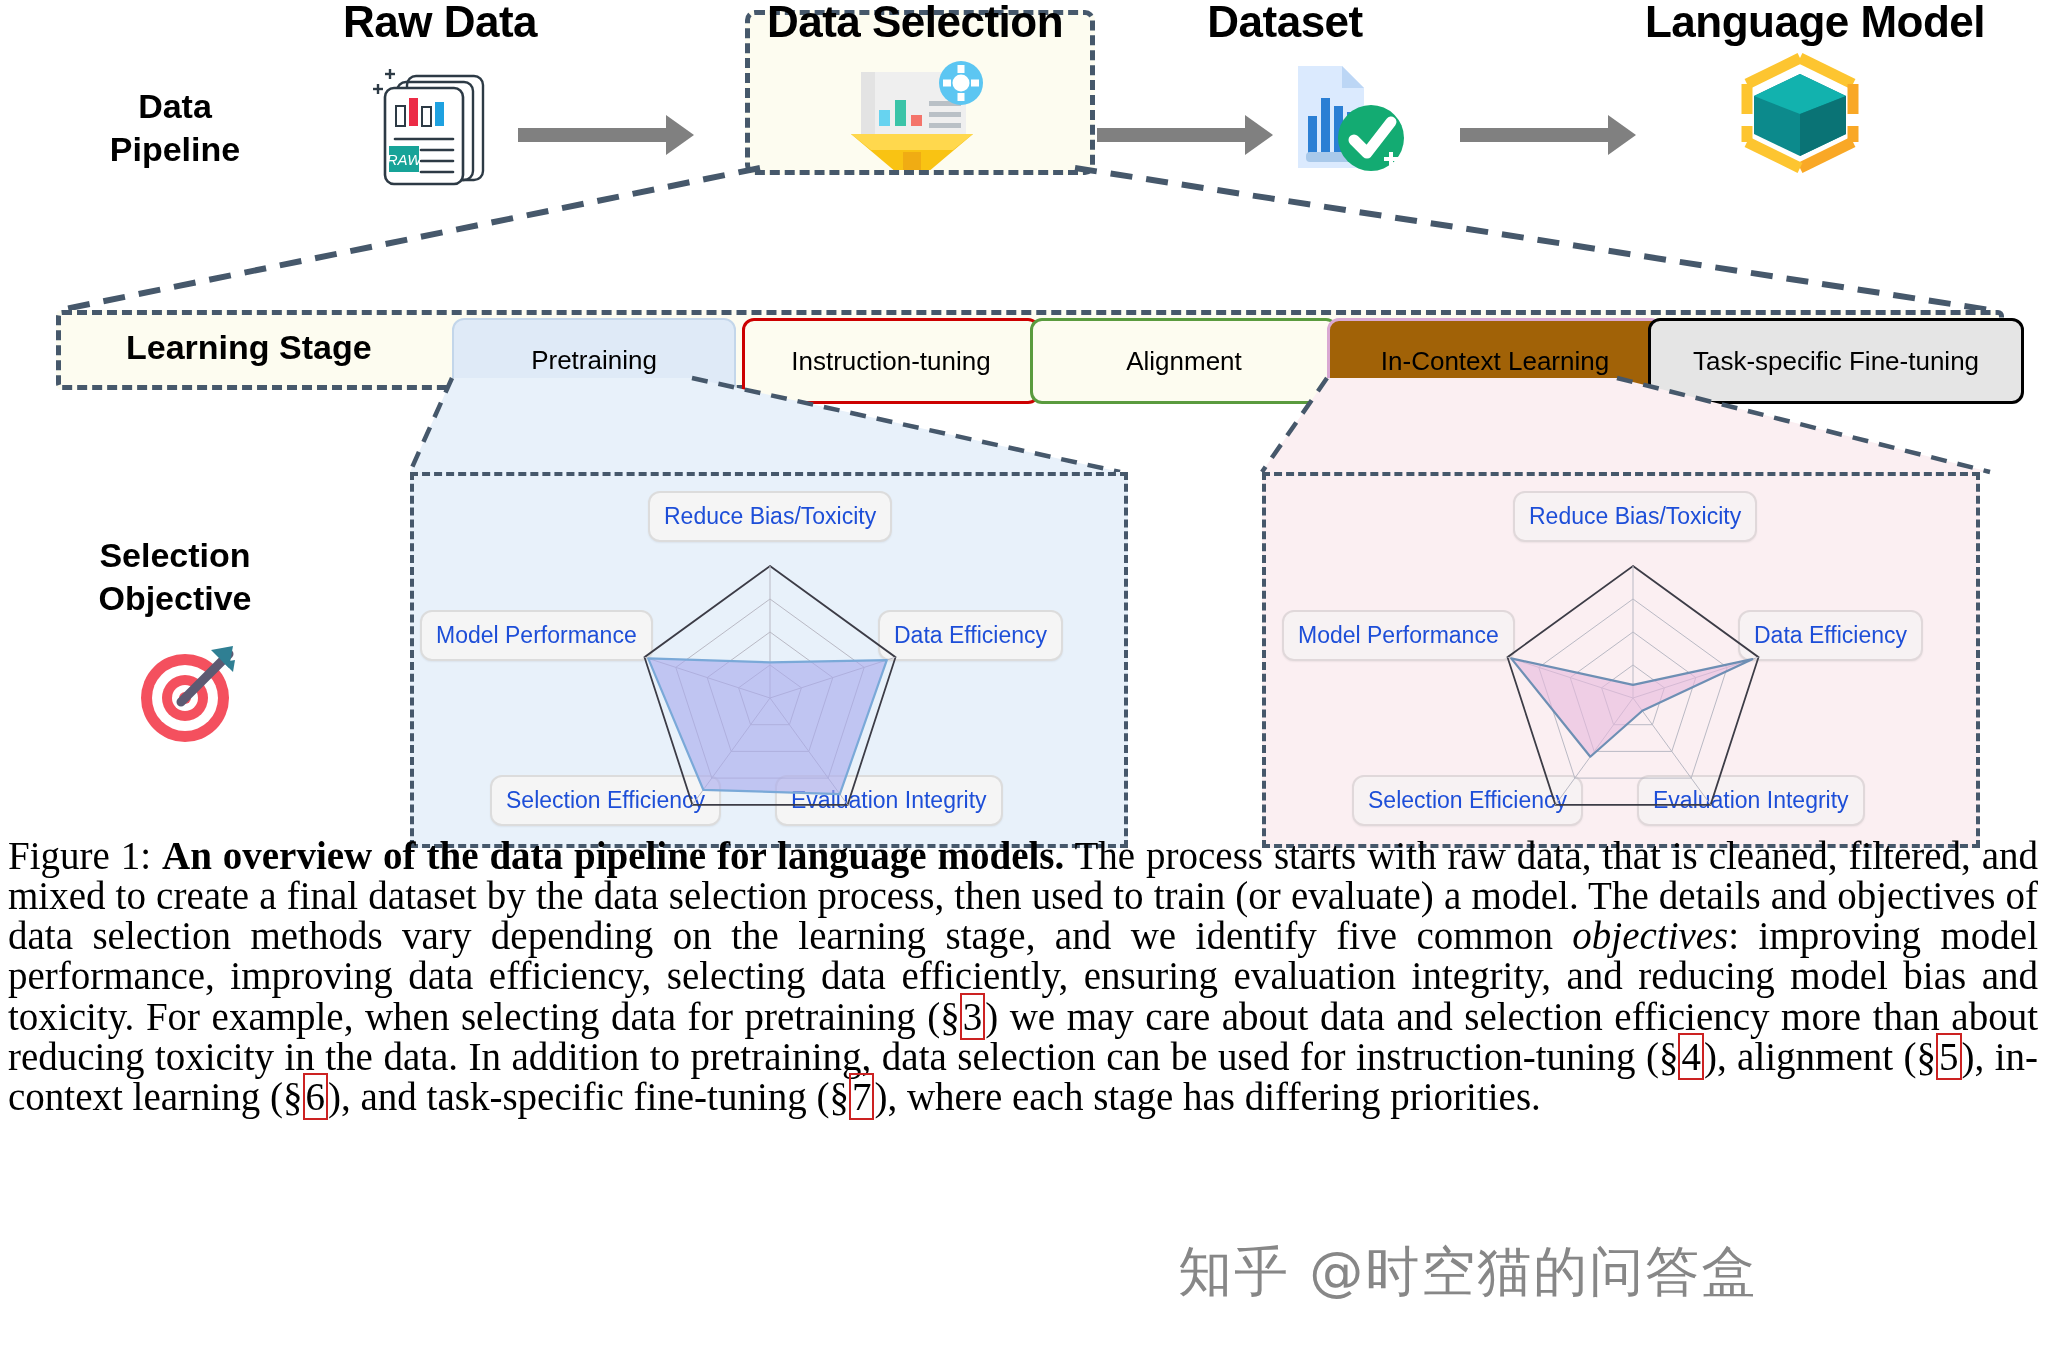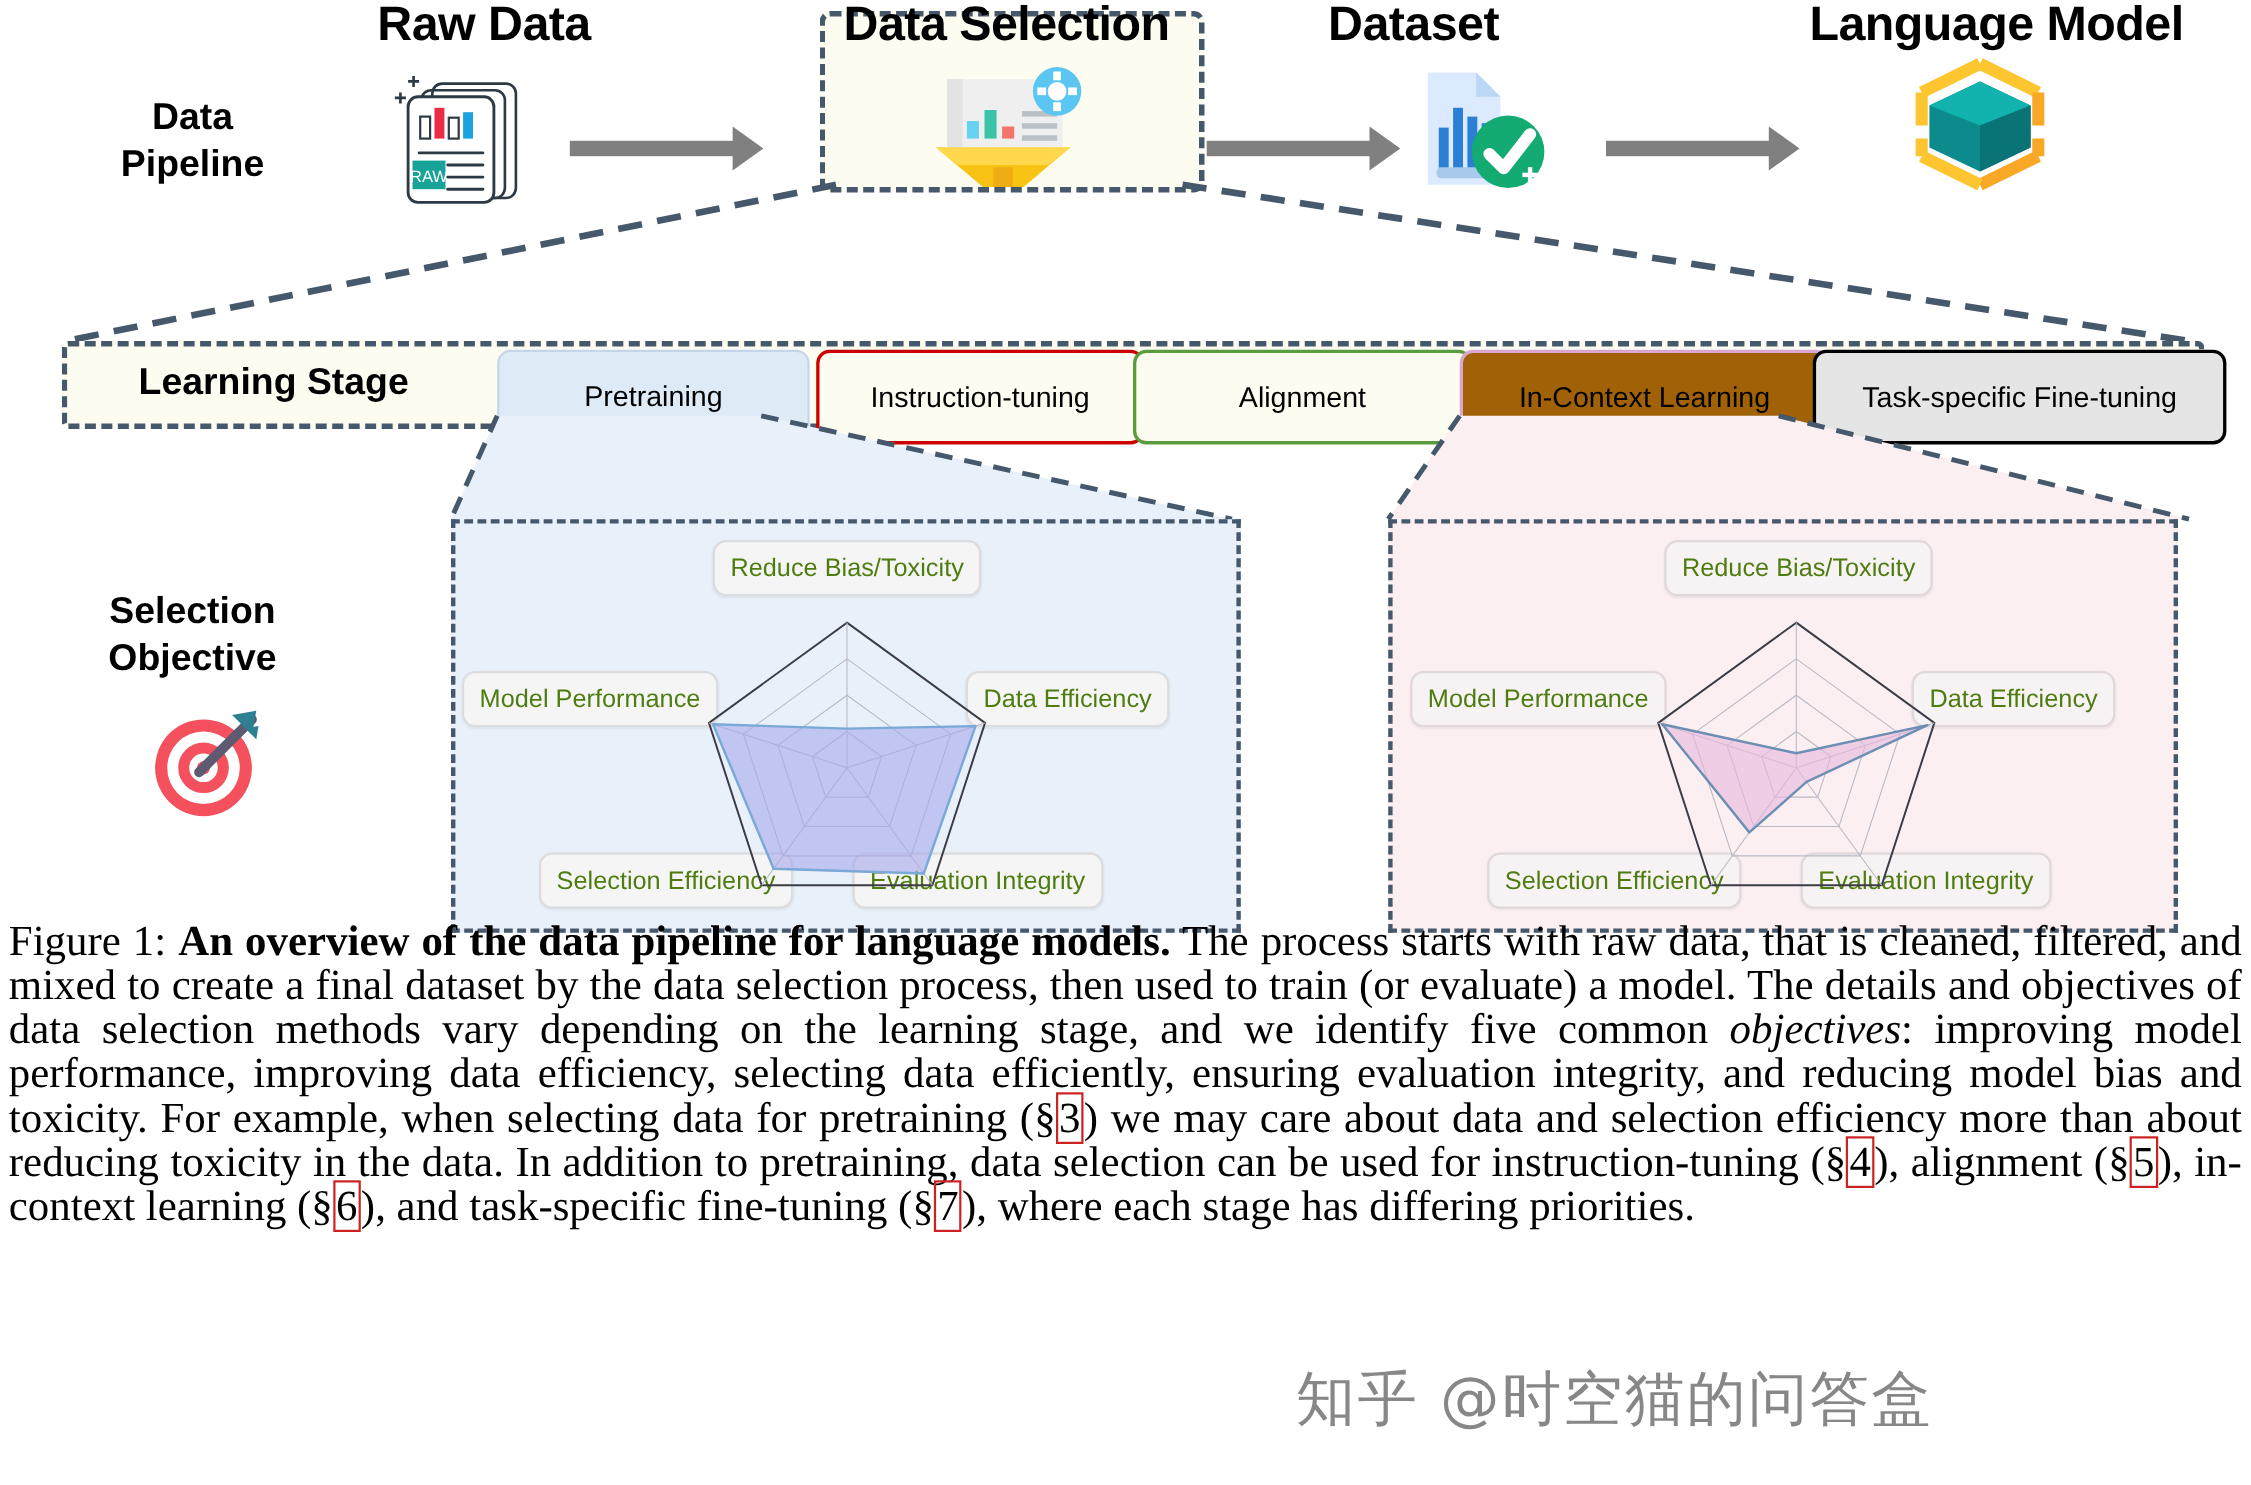--- a/index.html
+++ b/index.html
@@ -29,21 +29,21 @@
   .tag-instruction{background:#fdfcf0;border:3px solid #cc0000;}
   .tag-alignment{background:#fdfcf0;border:3px solid #5a9b3e;}
   .tag-icl{background:#a16207;border:3px solid #d9a8d2;}
   .tag-task{background:#e5e5e5;border:3px solid #000000;}
 
   
   .panel{border:4px dashed #46586b;}
   .panel-blue{background:#e8f1fa;}
   .panel-pink{background:#fbeff2;}
   .objlabel{position:absolute;background:#f5f5f5;border:2px solid #dcdcdc;border-radius:12px;
-      font-size:23px;line-height:1;padding:12px 14px;white-space:nowrap;color:#4d7c0f;
+      font-size:23px;line-height:1;padding:12px 14px;white-space:nowrap;color:#1d4ed8;
       display:flex;align-items:center;justify-content:center;box-shadow:0 1px 2px rgba(0,0,0,.06);}
   .objlabel.pinkbg{background:#f7f2f3;border-color:#e0d8da;}
 
   
   #caption{position:absolute;left:8px;top:836px;width:2030px;
     font-family:"Liberation Serif",serif;font-size:39px;line-height:1.03;
     text-align:justify;color:#000;}
   #caption b{font-weight:700;}
   #caption i{font-style:italic;}
   .secref{border:2px solid #cc2222;padding:0 1px;}
@@ -56,21 +56,21 @@
 <body>
 
 <div id="root">
 
   <div class="abs rowlabel" style="left:60px;top:85px;width:230px;">
     
     <span>Data<br>Pipeline</span>
   </div>
 
   <div class="abs stage-title ctr" style="left:280px;top:-4px;width:320px;height:52px;">Raw Data</div>
-  <div class="abs" style="left:331px;top:62px;width:190px;height:125px;">
+  <div class="abs" style="left:345px;top:62px;width:190px;height:125px;font-style:italic;">
     <svg viewBox="0 0 190 125" width="190" height="125">
       <g fill="none" stroke="#2d3a45" stroke-width="2.4">
         <rect x="62" y="14" width="76" height="104" rx="9"></rect>
         <rect x="52" y="20" width="76" height="98" rx="9"></rect>
       </g>
       <rect x="40" y="26" width="78" height="96" rx="9" fill="#fff" stroke="#2d3a45" stroke-width="2.6"></rect>
       <rect x="51" y="44" width="9" height="20" fill="#fff" stroke="#2d3a45" stroke-width="2"></rect>
       <rect x="64" y="36" width="9" height="28" fill="#ec2b46"></rect>
       <rect x="77" y="45" width="9" height="19" fill="#fff" stroke="#2d3a45" stroke-width="2"></rect>
       <rect x="90" y="40" width="9" height="24" fill="#1ea1e0"></rect>

